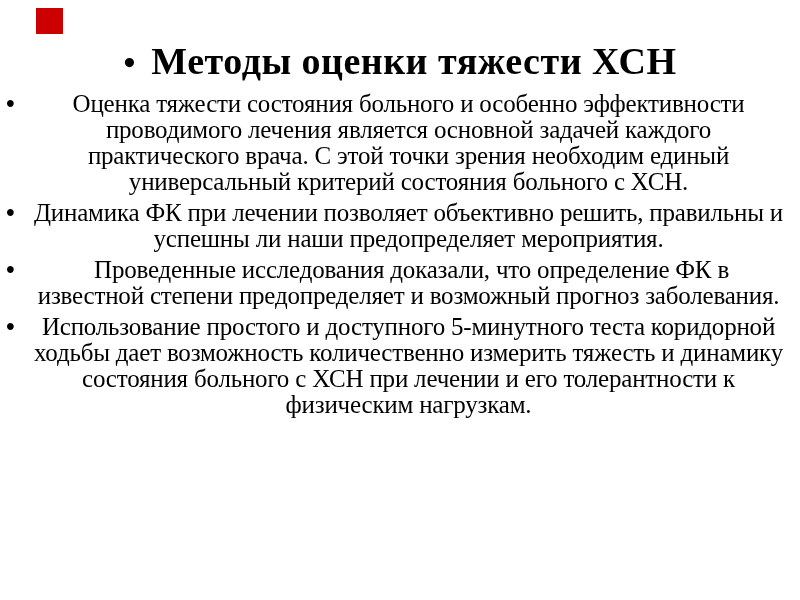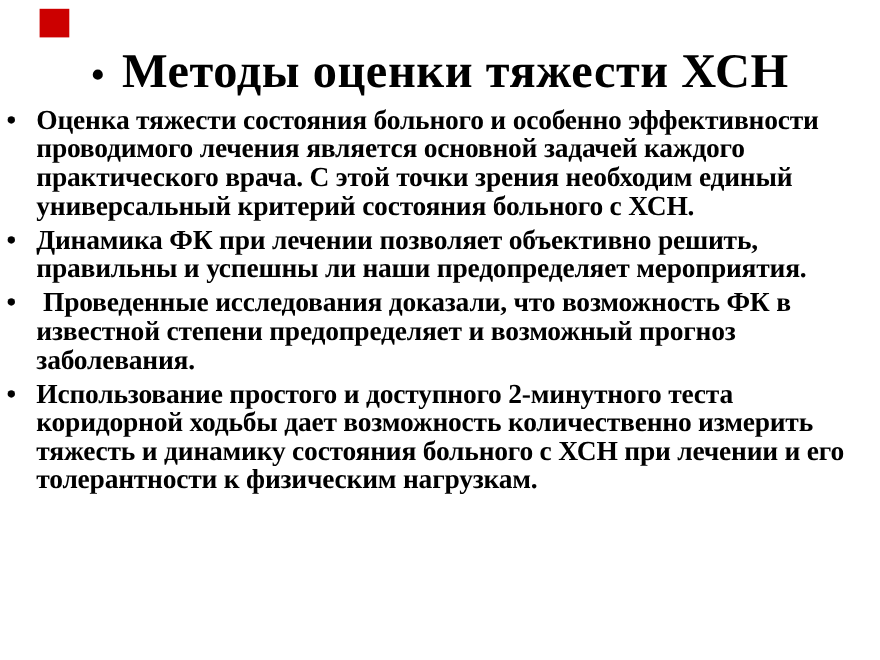--- a/index.html
+++ b/index.html
@@ -34,21 +34,21 @@
     line-height: 1.12;
     white-space: pre;
   }
   .title-bullet {
     font-size: 34px;
     margin-right: 16px;
   }
   .slide-title {
     display: inline;
     margin: 0;
-    font-size: 44px;
+    font-size: 38px;
     font-weight: bold;
     letter-spacing: 0.5px;
   }
   .body-area {
     margin-top: 8px;
     padding-left: 6px;
     padding-right: 16px;
   }
   .bullet-row {
     display: flex;
@@ -60,24 +60,25 @@
     width: 27px;
     font-size: 25px;
     font-weight: bold;
     line-height: 26px;
     text-align: left;
   }
   .bullet-text {
     margin: 0;
     flex: 1 1 auto;
     font-size: 25px;
-    font-weight: bold;
+    font-weight: normal;
     line-height: 26px;
     letter-spacing: -0.2px;
     white-space: pre-wrap;
+    text-align: center;
   }
 </style>
 </head>
 <body>
 
 <div class="slide">
 
   <div class="red-square"></div>
 
   <div class="title-row">
@@ -92,23 +93,23 @@
       <p class="bullet-text">Оценка тяжести состояния больного и особенно эффективности проводимого лечения является основной задачей каждого практического врача. С этой точки зрения необходим единый универсальный критерий состояния больного с ХСН.</p>
     </div>
 
     <div class="bullet-row">
       <span class="bullet-dot">•</span>
       <p class="bullet-text">Динамика ФК при лечении позволяет объективно решить, правильны и успешны ли наши предопределяет мероприятия.</p>
     </div>
 
     <div class="bullet-row">
       <span class="bullet-dot">•</span>
-      <p class="bullet-text"> Проведенные исследования доказали, что возможность ФК в известной степени предопределяет и возможный прогноз заболевания.</p>
+      <p class="bullet-text"> Проведенные исследования доказали, что определение ФК в известной степени предопределяет и возможный прогноз заболевания.</p>
     </div>
 
     <div class="bullet-row">
       <span class="bullet-dot">•</span>
-      <p class="bullet-text">Использование простого и доступного 2-минутного теста коридорной ходьбы дает возможность количественно измерить тяжесть и динамику состояния больного с ХСН при лечении и его толерантности к физическим нагрузкам.</p>
+      <p class="bullet-text">Использование простого и доступного 5-минутного теста коридорной ходьбы дает возможность количественно измерить тяжесть и динамику состояния больного с ХСН при лечении и его толерантности к физическим нагрузкам.</p>
     </div>
 
   </div>
 
 </div>
 
 </body></html>

